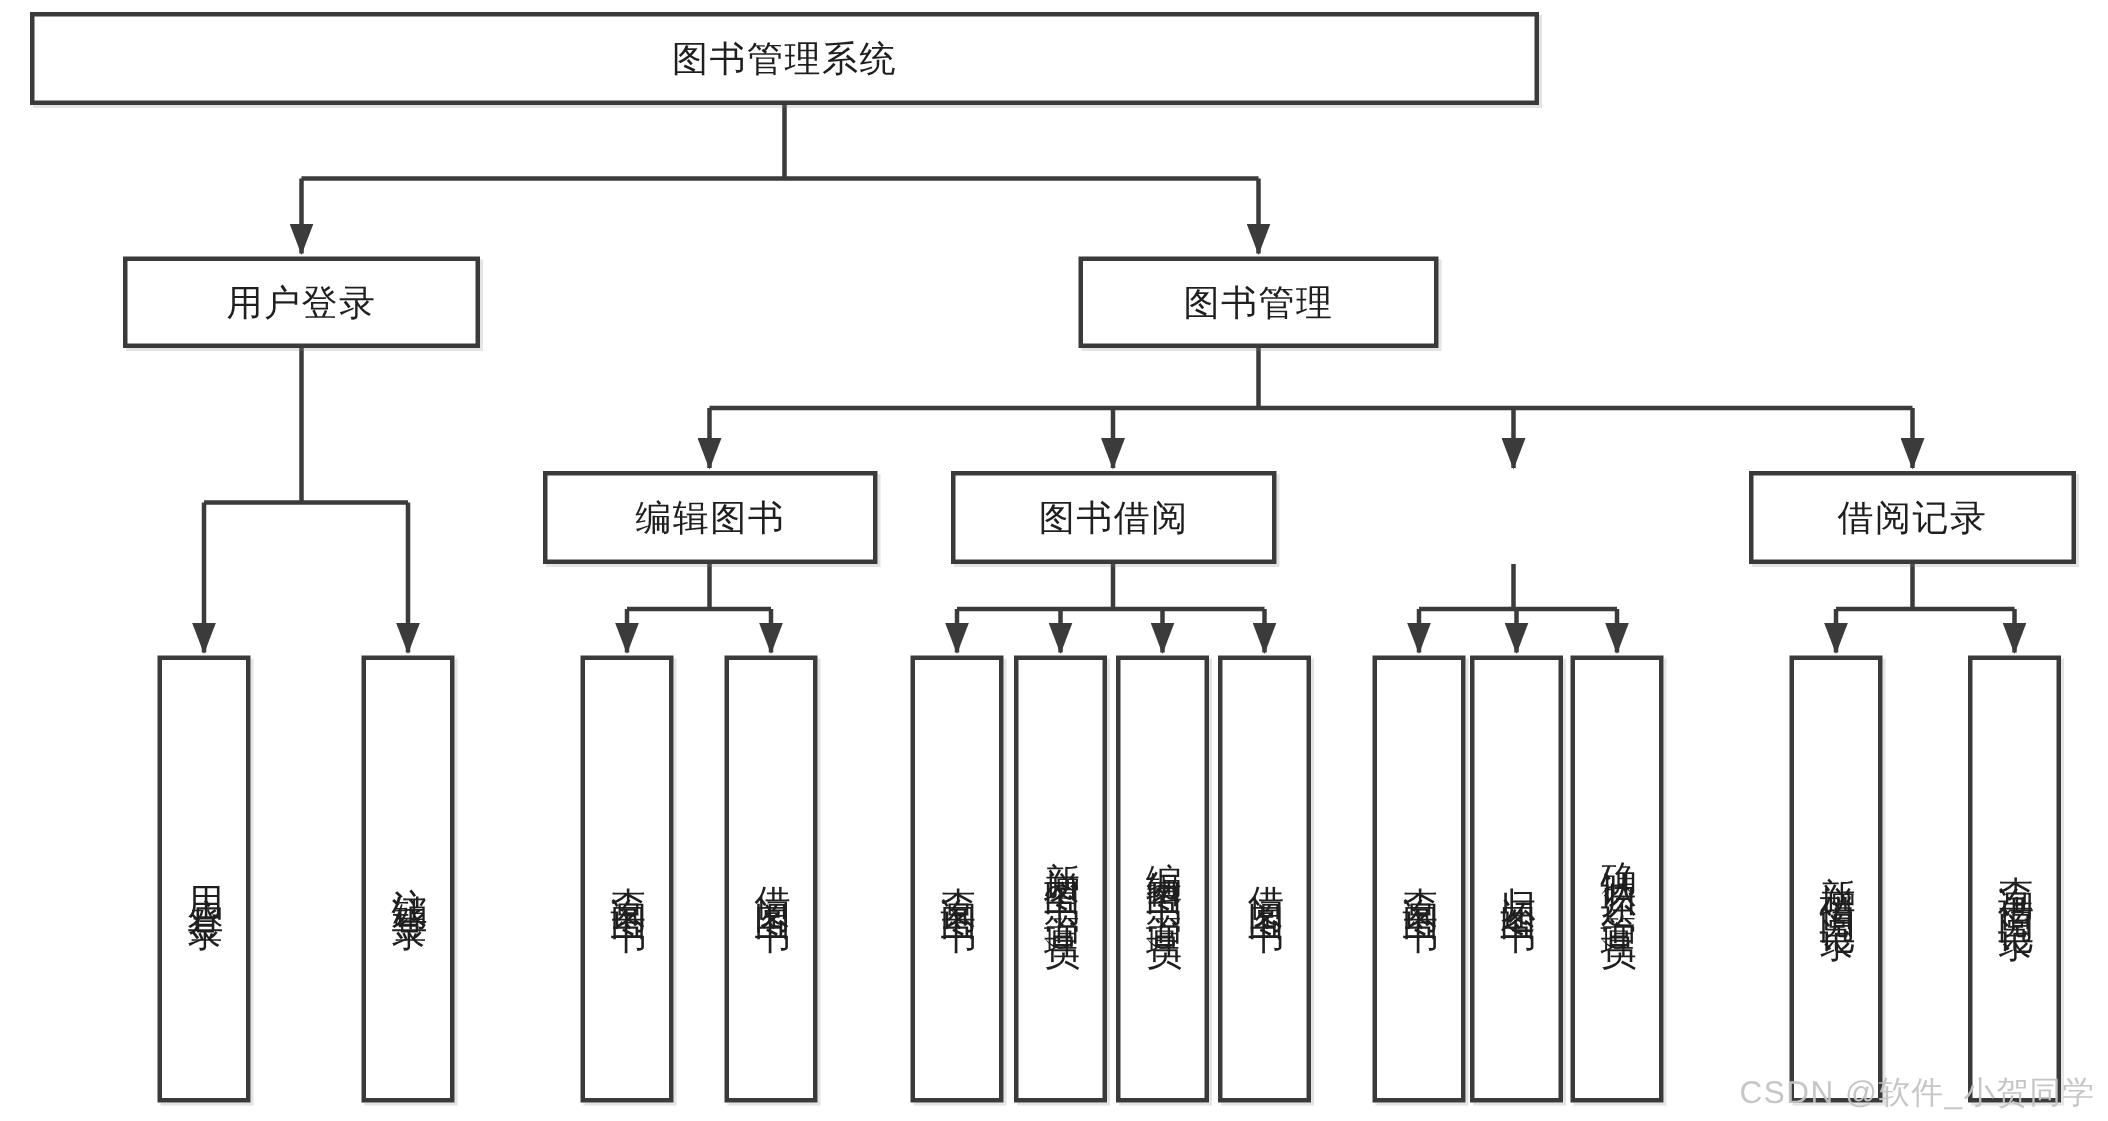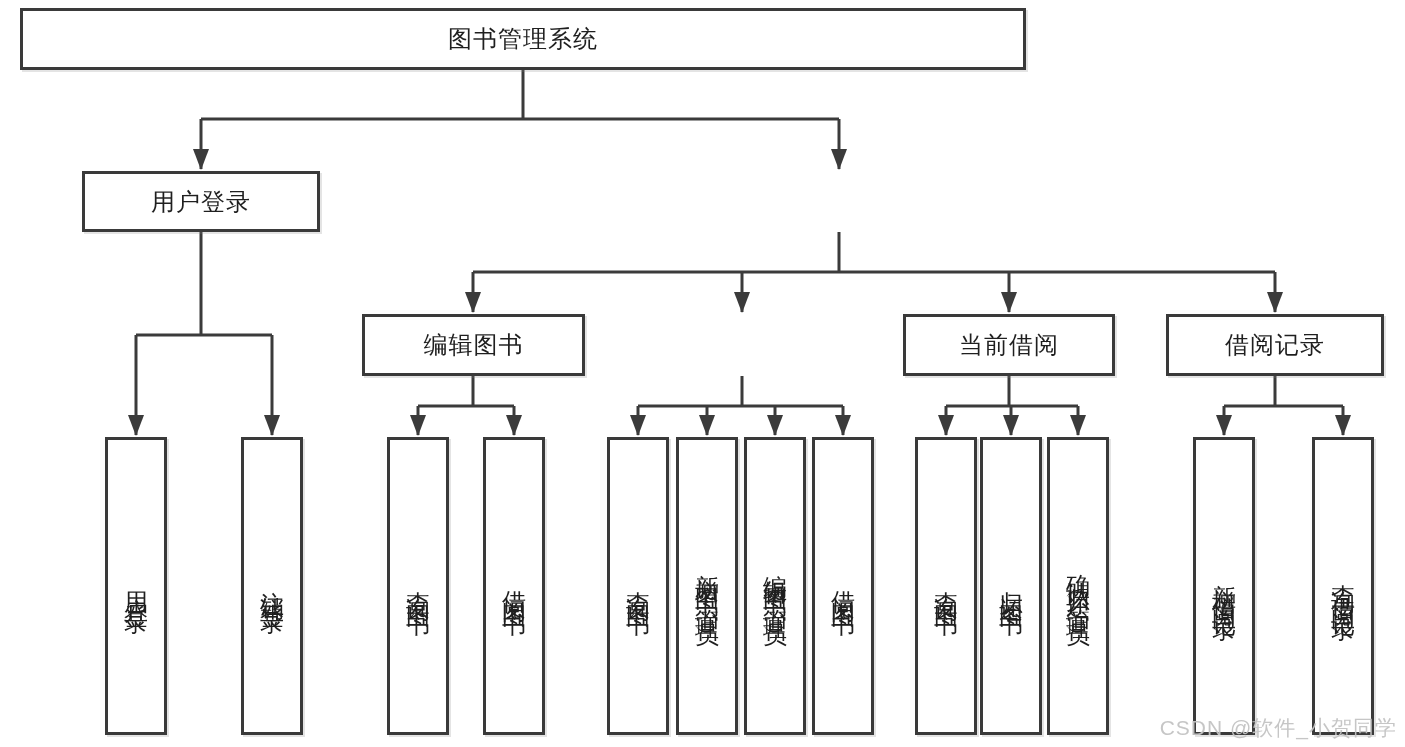--- a/index.html
+++ b/index.html
@@ -133,26 +133,29 @@
     </g>
   </svg>
 
   <div class="node n-root">
     <span class="hlabel">图书管理系统</span>
   </div>
 
   <div class="node n-l2a">
     <span class="hlabel">用户登录</span>
   </div>
+  <div class="node n-l2b">
+    <span class="hlabel">图书管理</span>
+  </div>
 
   <div class="node n-l3a">
     <span class="hlabel">编辑图书</span>
   </div>
-  <div class="node n-l3c">
-    <span class="hlabel">当前借阅</span>
+  <div class="node n-l3b">
+    <span class="hlabel">图书借阅</span>
   </div>
   <div class="node n-l3d">
     <span class="hlabel">借阅记录</span>
   </div>
 
   <div class="node leaf leaf-1">
     <span class="vlabel">用户登录</span>
   </div>
   <div class="node leaf leaf-2">
     <span class="vlabel">注销登录</span>

